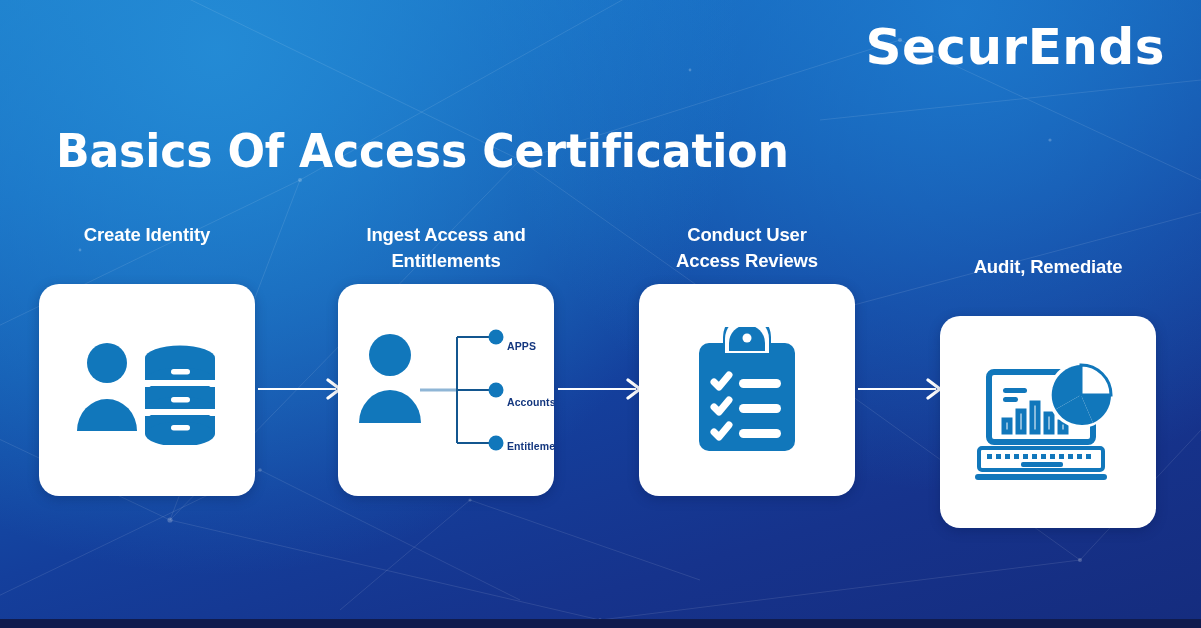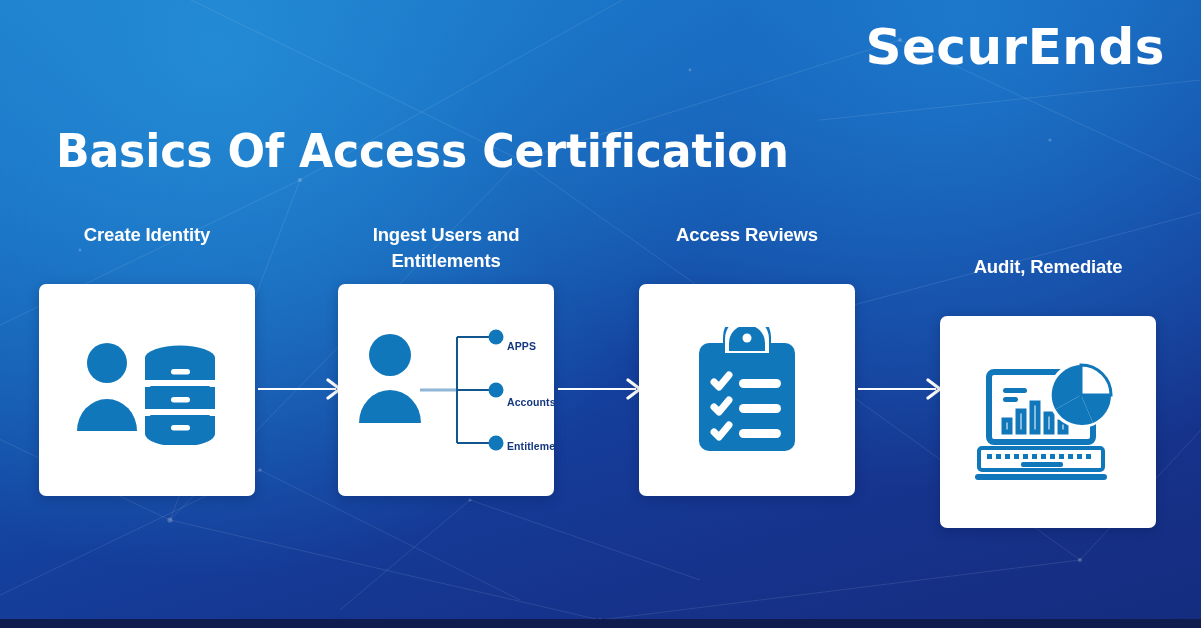--- a/index.html
+++ b/index.html
@@ -63,21 +63,21 @@
     font-weight:700;
     line-height:1.38;
     text-align:center;
     letter-spacing:-0.15px;
     height:56px;
   }
   .card {
     position:absolute; top:62px; left:0;
     width:216px; height:212px;
     background:#ffffff;
-    border-radius:7px;
+    border-radius:20px;
     box-shadow:0 3px 12px rgba(5,20,70,0.28);
     display:flex; align-items:center; justify-content:center;
     overflow:hidden;
     text-decoration:underline;
   }
 
   
   .arrow { position:absolute; top:156px; height:22px; width:90px; }
 
   
@@ -164,21 +164,21 @@
     </div>
   </div>
 
   <svg class="arrow" style="left:258px;" viewBox="0 0 90 22">
     <line x1="0" y1="11" x2="78" y2="11" stroke="#ffffff" stroke-width="2"></line>
     <polyline points="70,2 82,11 70,20" fill="none" stroke="#ffffff" stroke-width="3.2" stroke-linecap="round" stroke-linejoin="round"></polyline>
   </svg>
 
   <div class="step" style="left:338px;">
     <div class="step-label">
-      <div>Ingest Users and</div>
+      <div>Ingest Access and</div>
       <div>Entitlements</div>
     </div>
     <div class="card">
       <svg width="200" height="150" viewBox="0 0 200 150" style="position:absolute; left:12px; top:31px;">
 
         <circle cx="40" cy="40" r="21" fill="#1177bb"></circle>
         <path d="M9 108 a31 33 0 0 1 62 0 z" fill="#1177bb"></path>
 
         <line x1="70" y1="75" x2="107" y2="75" stroke="#8fb6d6" stroke-width="3"></line>
 
@@ -198,20 +198,21 @@
     </div>
   </div>
 
   <svg class="arrow" style="left:558px;" viewBox="0 0 90 22">
     <line x1="0" y1="11" x2="78" y2="11" stroke="#ffffff" stroke-width="2"></line>
     <polyline points="70,2 82,11 70,20" fill="none" stroke="#ffffff" stroke-width="3.2" stroke-linecap="round" stroke-linejoin="round"></polyline>
   </svg>
 
   <div class="step" style="left:639px;">
     <div class="step-label">
+      <div>Conduct User</div>
       <div>Access Reviews</div>
     </div>
     <div class="card">
       <svg width="104" height="126" viewBox="0 0 104 126">
 
         <rect x="4" y="16" width="96" height="108" rx="10" fill="#1177bb"></rect>
 
         <path d="M28 10 a24 24 0 0 1 48 0 v16 h-48 z" fill="#1177bb"></path>
         <path d="M30 12 a22 22 0 0 1 44 0 v14 h-44 z" fill="#ffffff"></path>
         <path d="M34 16 a18 18 0 0 1 36 0 v8 h-36 z" fill="#1177bb"></path>

